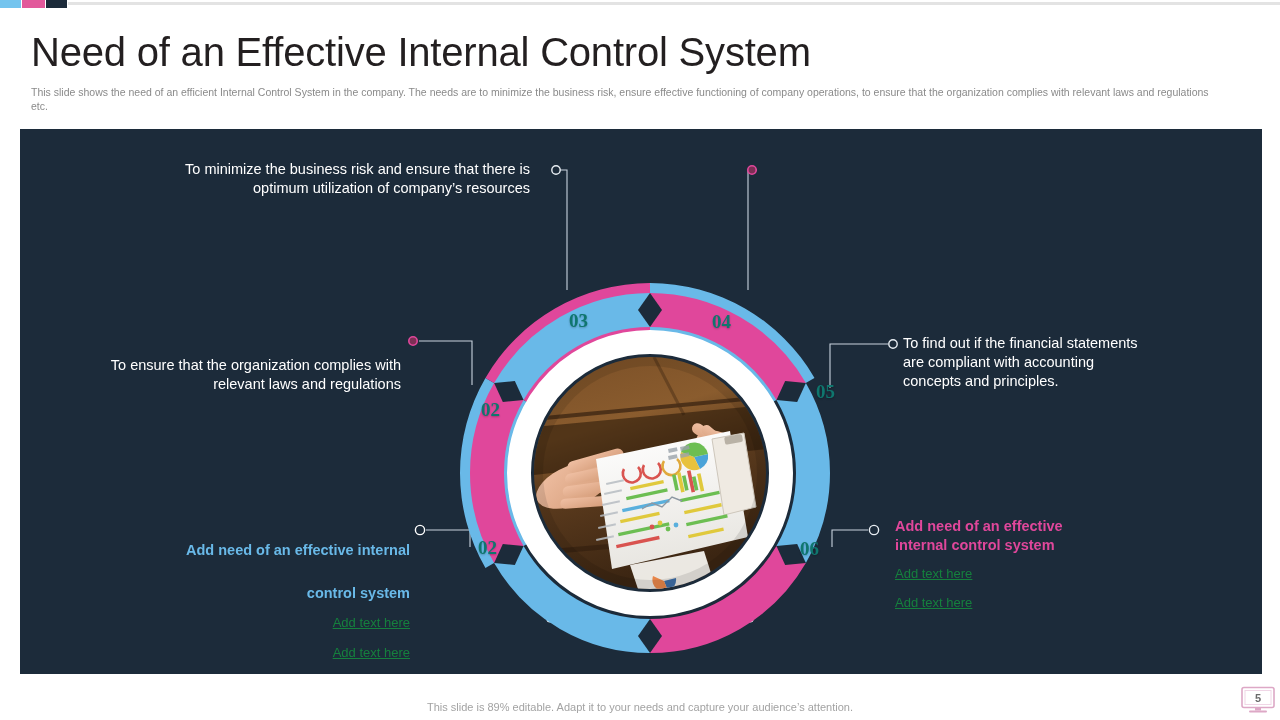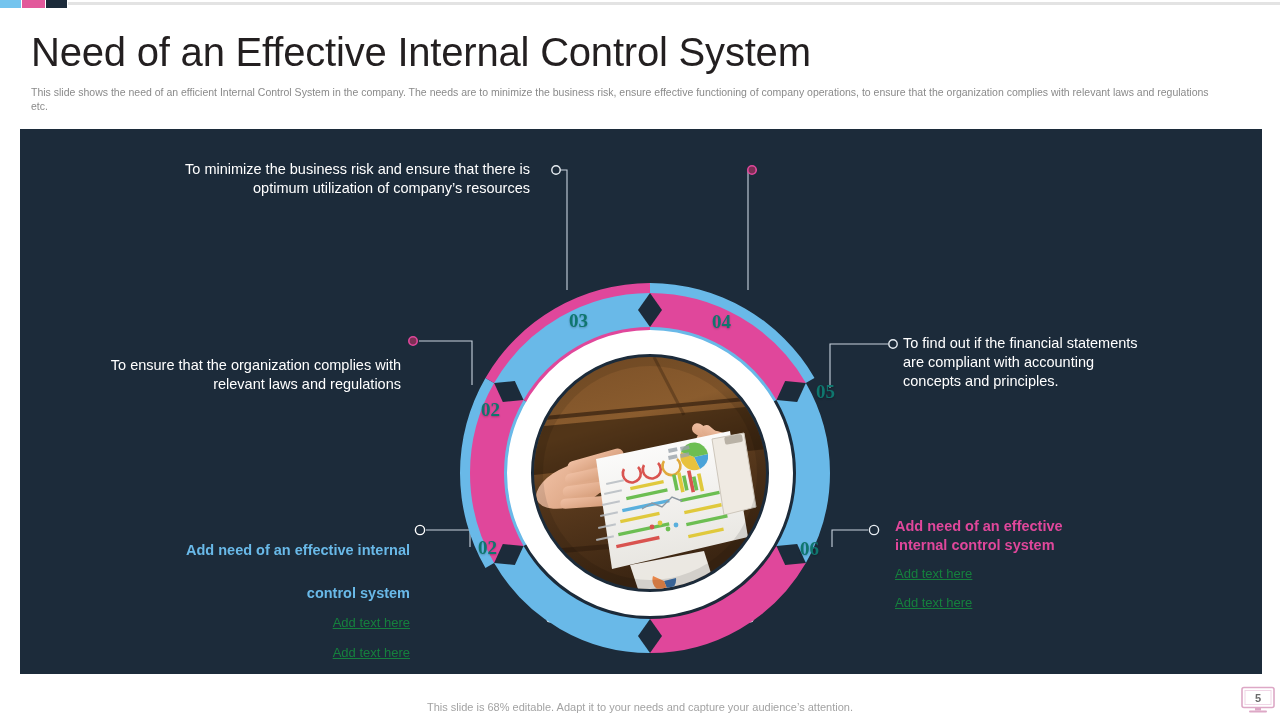--- a/index.html
+++ b/index.html
@@ -326,21 +326,21 @@
   </div>
 
   <div class="segnum" id="n01">02</div>
   <div class="segnum" id="n02">02</div>
   <div class="segnum" id="n03">03</div>
   <div class="segnum" id="n04">04</div>
   <div class="segnum" id="n05">05</div>
   <div class="segnum" id="n06">06</div>
 </div>
 
-<div id="footnote">This slide is 68% editable. Adapt it to your needs and capture your audience’s attention.</div>
+<div id="footnote">This slide is 89% editable. Adapt it to your needs and capture your audience’s attention.</div>
 <div id="slidebadge">
   <svg width="36" height="28" viewBox="0 0 36 28">
     <rect x="2" y="1.5" width="32" height="20" rx="2" fill="#ffffff" stroke="#dda8c6" stroke-width="1.6"></rect>
     <rect x="5" y="4.5" width="26" height="14" fill="#ffffff" stroke="#f0d6e6" stroke-width="1"></rect>
     <rect x="15" y="21.5" width="6" height="3" fill="#dda8c6"></rect>
     <rect x="9" y="24.5" width="18" height="2" rx="1" fill="#dda8c6"></rect>
     <text x="18" y="16" font-family="'Liberation Sans', sans-serif" font-size="11" font-weight="bold" fill="#6b6b6b" text-anchor="middle">5</text>
   </svg>
 </div>
 

